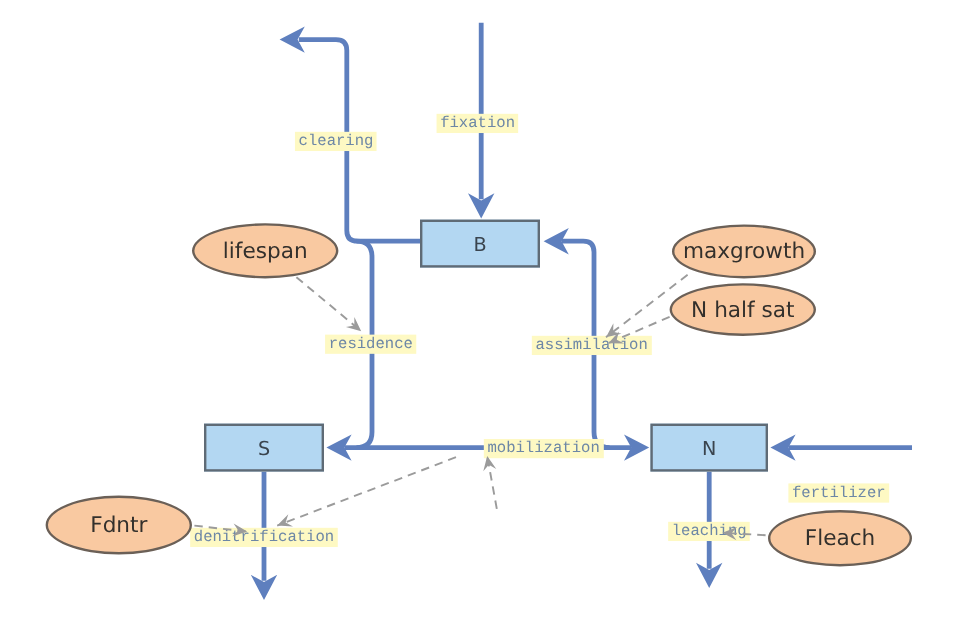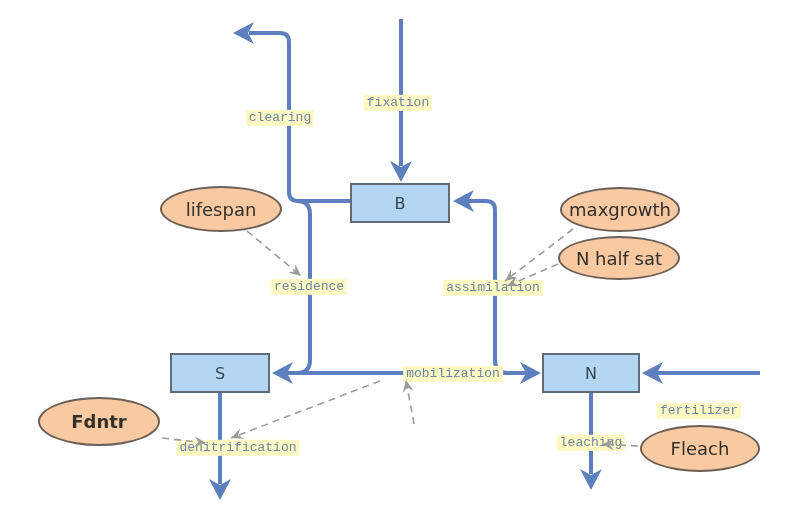--- a/index.html
+++ b/index.html
@@ -58,21 +58,21 @@
       <polygon class="head" points="591,490 580,469 591,475 602,469"></polygon>
     </g>
   </svg>
 
   <div class="flabel" style="left:398px;top:103px;">fixation</div>
   <div class="flabel" style="left:280px;top:118px;">clearing</div>
   <div class="flabel" style="left:309px;top:287px;">residence</div>
   <div class="flabel" style="left:493px;top:288px;">assimilation</div>
   <div class="flabel" style="left:405px;top:374px;margin-left:48px;">mobilization</div>
   <div class="flabel" style="left:699px;top:373px;margin-top:38px;">fertilizer</div>
-  <div class="flabel" style="left:238px;top:448px;">denitrification</div>
+  <div class="flabel" style="left:220px;top:448px;">denitrification</div>
   <div class="flabel" style="left:591px;top:443px;">leaching</div>
 
   <svg class="layer" width="800" height="518" viewBox="0 0 800 518">
     <defs>
       <marker id="garrow" orient="auto" markerUnits="userSpaceOnUse" markerWidth="16" markerHeight="14" viewBox="-13 -7 16 14" refX="0" refY="0">
         <path class="ghead" d="M 0 0 L -12 -5.5 L -7.5 0 L -12 5.5 Z"></path>
       </marker>
     </defs>
     <g>
       <path class="inf" marker-end="url(#garrow)" d="M 247 231 L 301 276"></path>
@@ -109,20 +109,20 @@
 
   <div class="variable" style="left:160px;top:186px;width:122px;height:46px;">
     <span>lifespan</span>
   </div>
   <div class="variable" style="left:560px;top:187px;width:120px;height:45px;">
     <span>maxgrowth</span>
   </div>
   <div class="variable" style="left:558px;top:236px;width:122px;height:44px;justify-content:center;">
     <span>N half sat</span>
   </div>
-  <div class="variable" style="left:38px;top:397px;width:122px;height:49px;font-weight:bold;">
+  <div class="variable" style="left:38px;top:413px;width:122px;height:49px;">
     <span>Fdntr</span>
   </div>
   <div class="variable" style="left:640px;top:425px;width:120px;height:47px;">
     <span>Fleach</span>
   </div>
 
 </div>
 
 </body></html>

